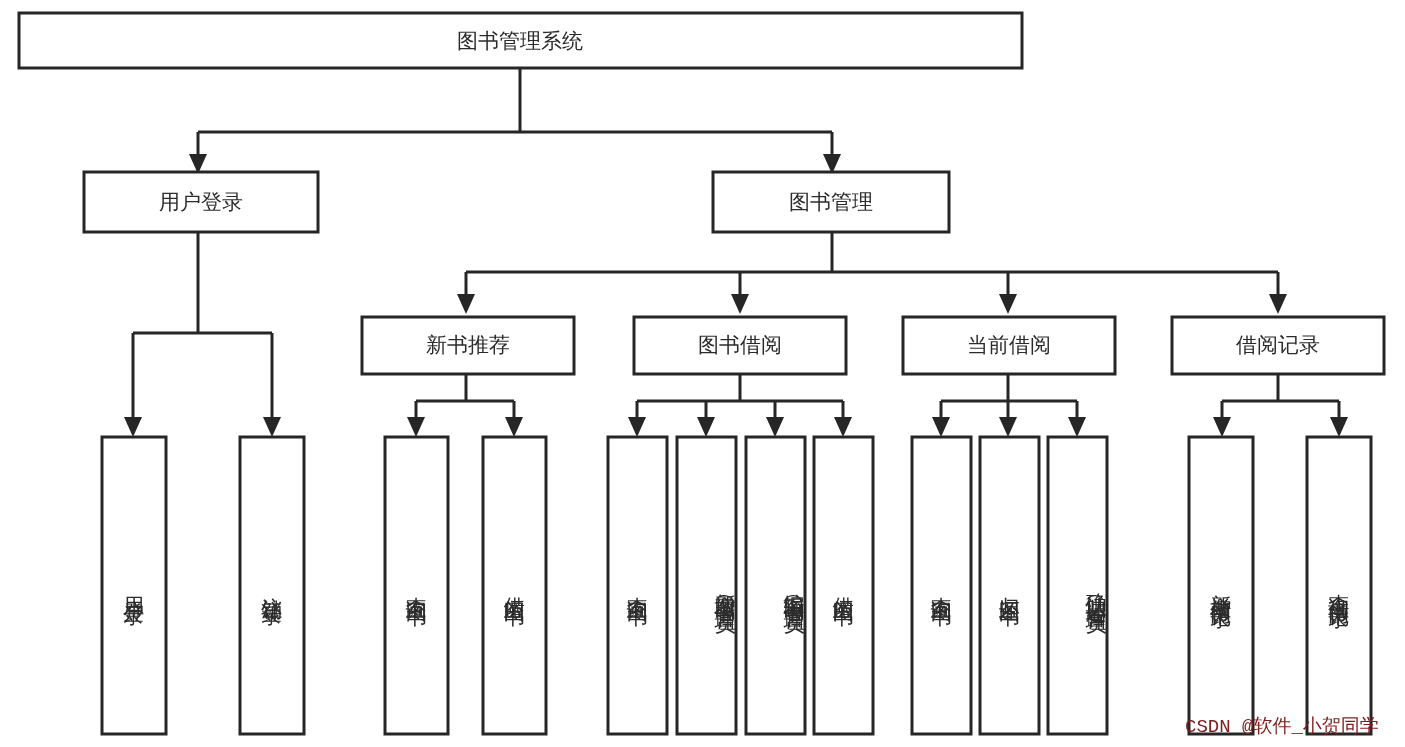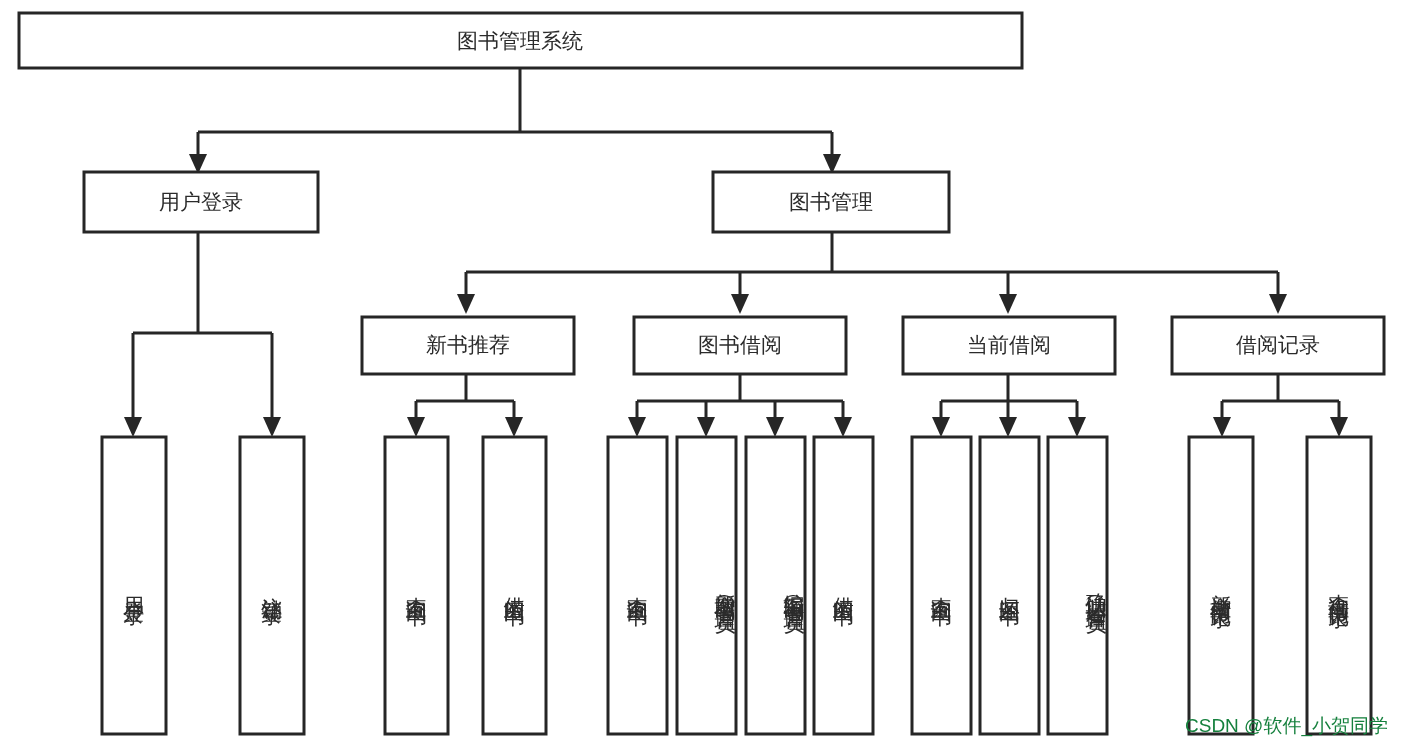--- a/index.html
+++ b/index.html
@@ -61,23 +61,23 @@
     display: flex;
     align-items: center;
     justify-content: center;
     letter-spacing: 3px;
     white-space: nowrap;
     pointer-events: none;
     user-select: none;
   }
   .watermark {
     position: absolute;
-    font-family: Liberation Sans, sans-serif;
+    font-family: Liberation Mono, monospace;
     font-size: 19px;
-    color: #15803d;
+    color: #7f1d1d;
     left: 1185px;
     top: 713px;
     white-space: nowrap;
     user-select: none;
   }
 </style>
 </head>
 <body>
 
 <div id="diagram-root">

